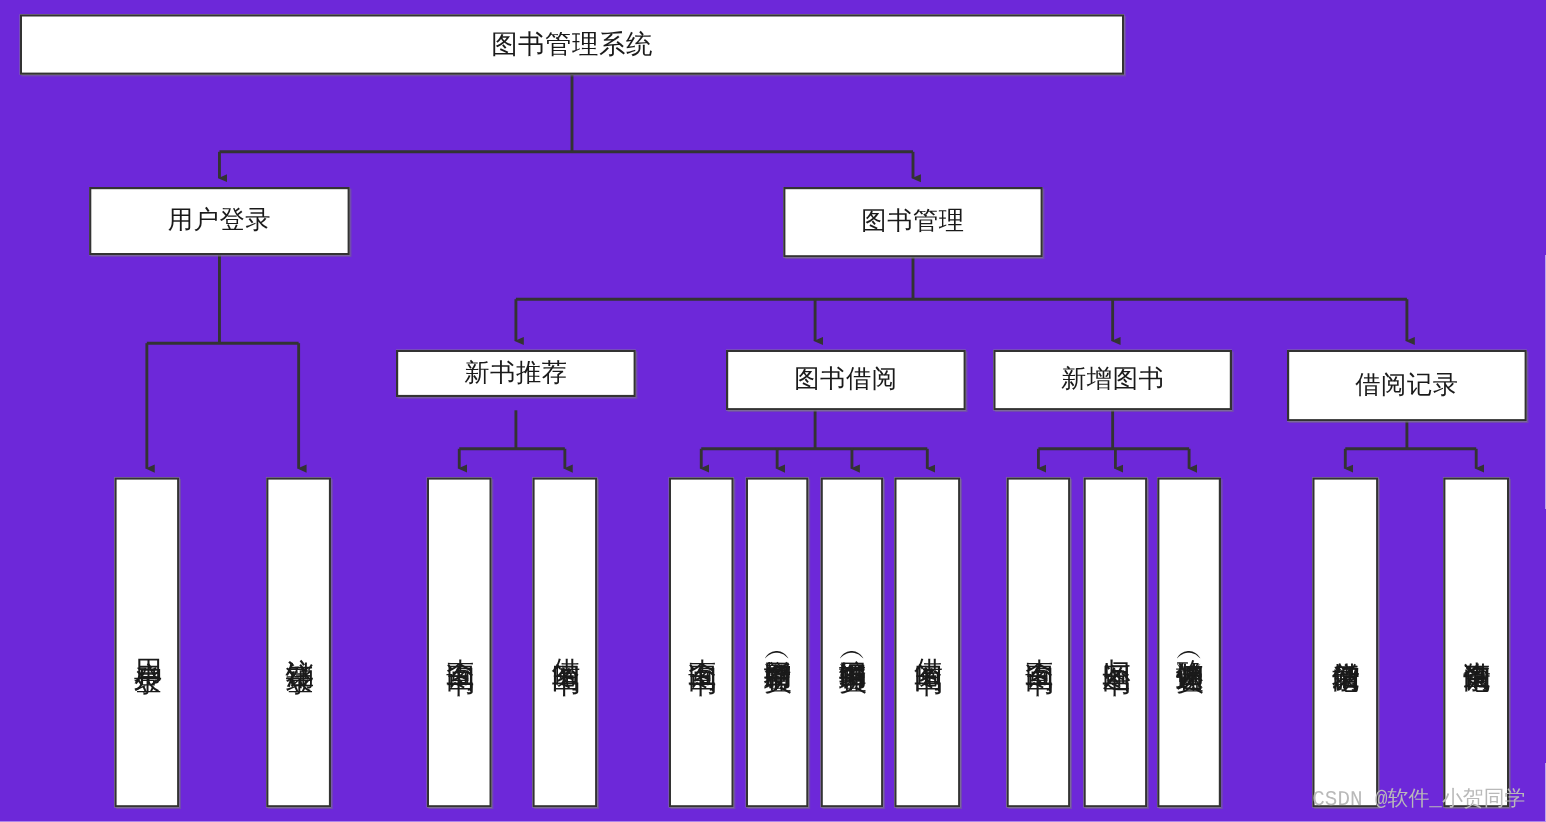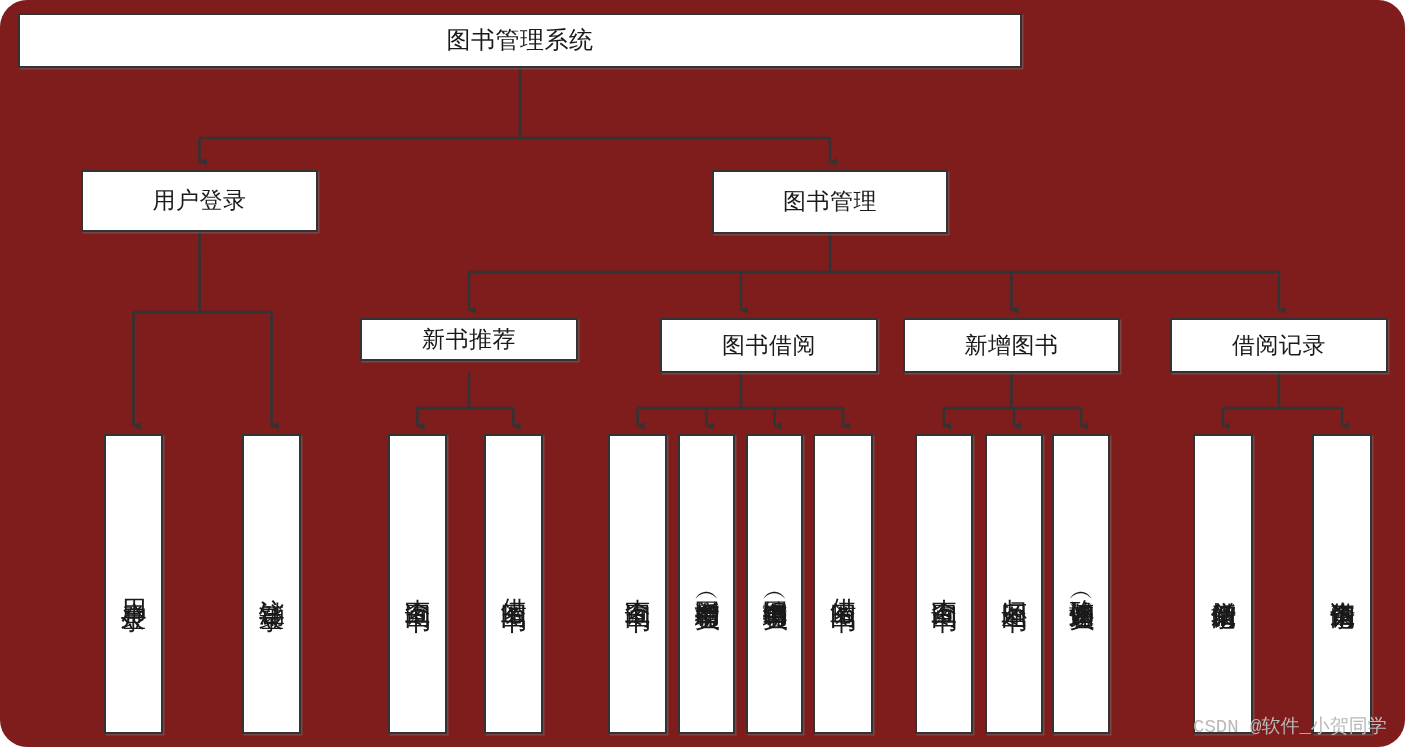--- a/index.html
+++ b/index.html
@@ -4,24 +4,23 @@
 <style>
   html, body {
     margin: 0;
     padding: 0;
     background: #ffffff;
   }
   #canvas {
     position: relative;
     width: 1405px;
     height: 747px;
-    background: #7f1d1d;
+    background: #6d28d9;
     font-family: "DejaVu Sans", "Liberation Sans", sans-serif;
     overflow: hidden;
-    border-radius: 27px;
   }
   #edges {
     position: absolute;
     left: 0;
     top: 0;
     width: 1405px;
     height: 747px;
     pointer-events: none;
   }
   .node {
@@ -148,21 +147,21 @@
 
   <div class="node horiz" style="left: 360px; top: 318px; width: 218px; height: 43px;">
     <span class="label">新书推荐</span>
   </div>
   <div class="node horiz" style="left: 632px; top: 318px; width: 218px; height: 55px; margin-left: 28px;">
     <span class="label">图书借阅</span>
   </div>
   <div class="node horiz" style="left: 903px; top: 318px; width: 217px; height: 55px;">
     <span class="label">新增图书</span>
   </div>
-  <div class="node horiz" style="left: 1170px; top: 318px; width: 218px; height: 55px;">
+  <div class="node horiz" style="left: 1170px; top: 318px; width: 218px; height: 65px;">
     <span class="label">借阅记录</span>
   </div>
 
   <div class="node leaf" style="left: 104px; top: 434px; width: 59px; height: 300px;">
     <span class="label">用户登录</span>
   </div>
   <div class="node leaf" style="left: 242px; top: 434px; width: 59px; height: 300px;">
     <span class="label">注销登录</span>
   </div>
 

